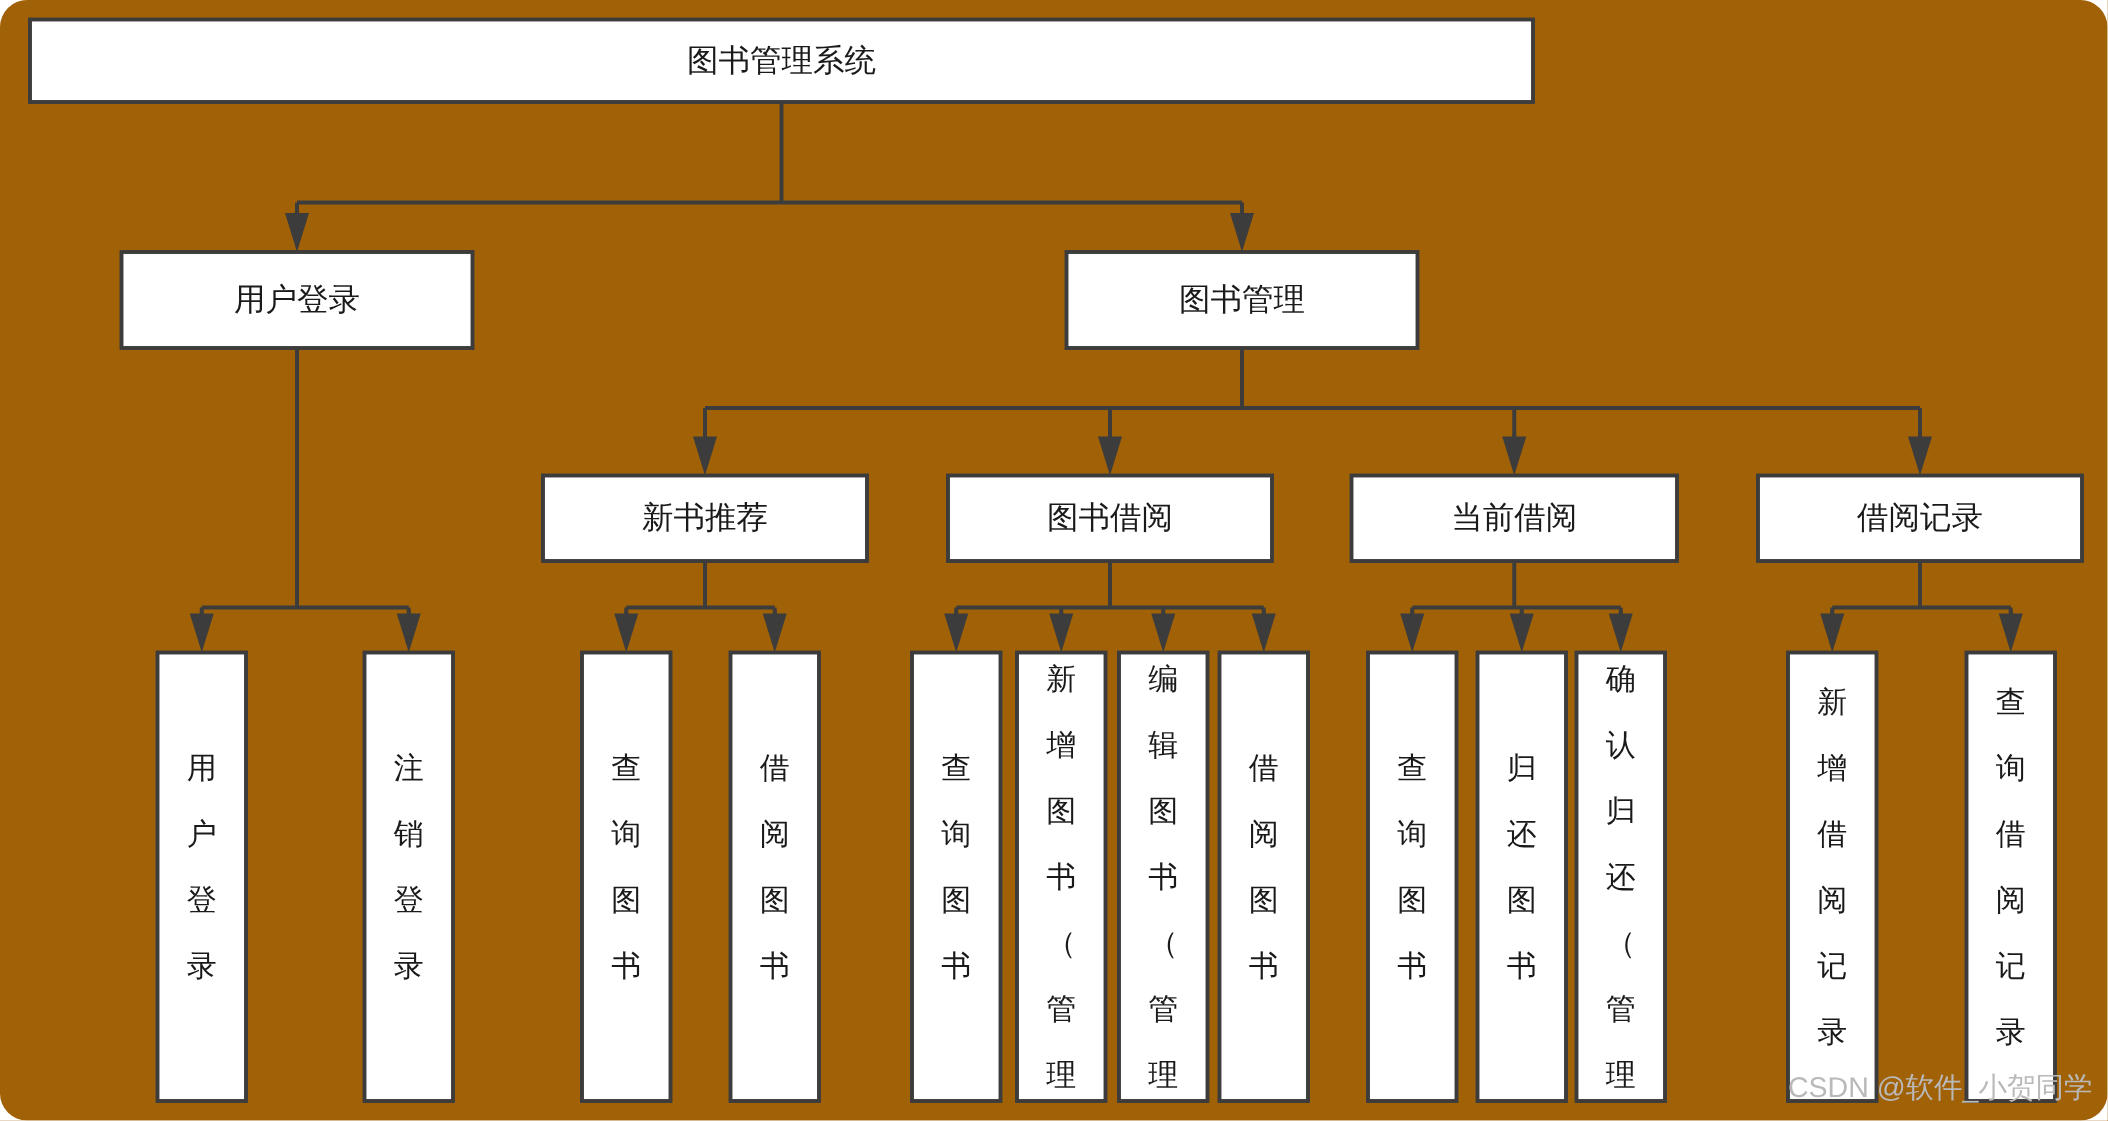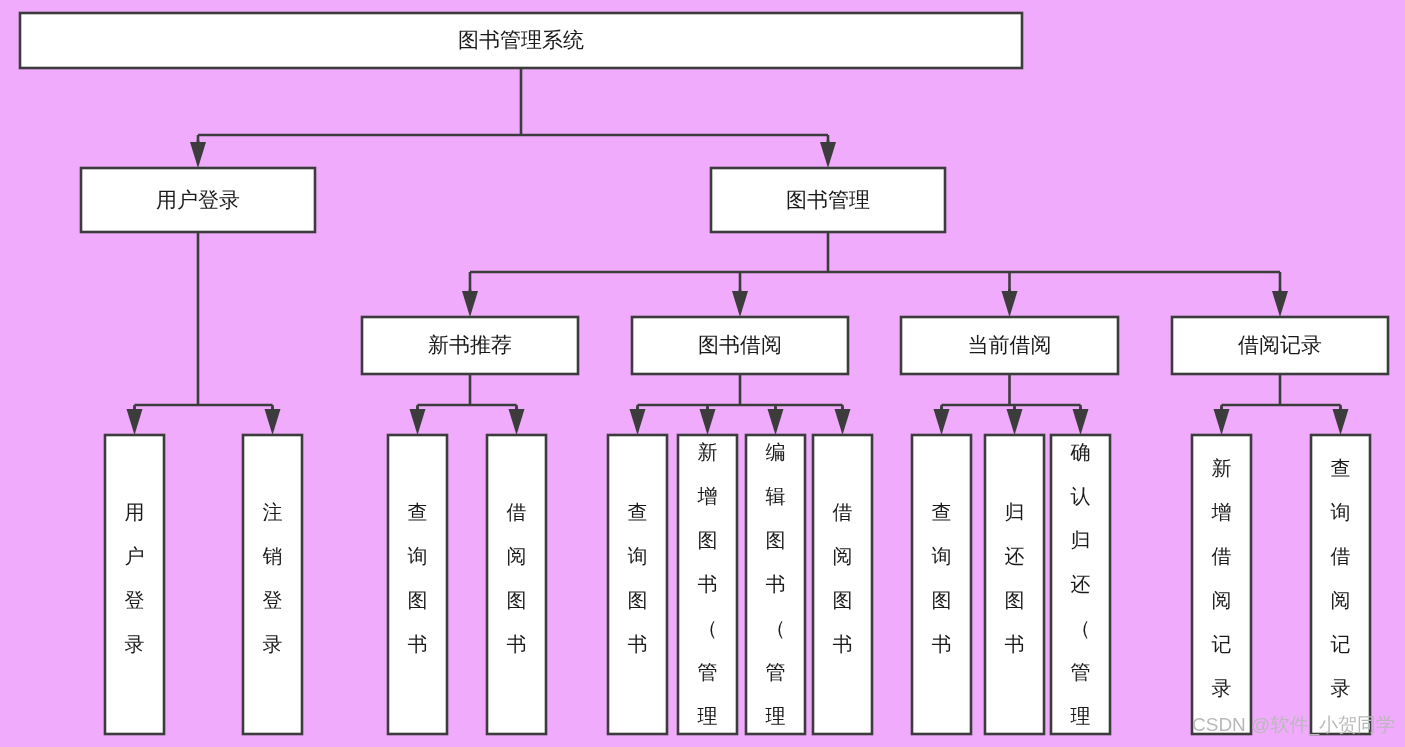--- a/index.html
+++ b/index.html
@@ -10,21 +10,22 @@
   body {
     width: 1405px;
     height: 747px;
     font-family: "Liberation Sans", "DejaVu Sans", sans-serif;
     overflow: hidden;
   }
   #diagram-root {
     position: relative;
     width: 1405px;
     height: 747px;
-    background: #f0abfc;
+    background: #a16207;
+    border-radius: 18px;
   }
   svg.diagram-canvas {
     position: absolute;
     top: 0;
     left: 0;
     width: 1405px;
     height: 747px;
   }
   .node-box {
     fill: #ffffff;

